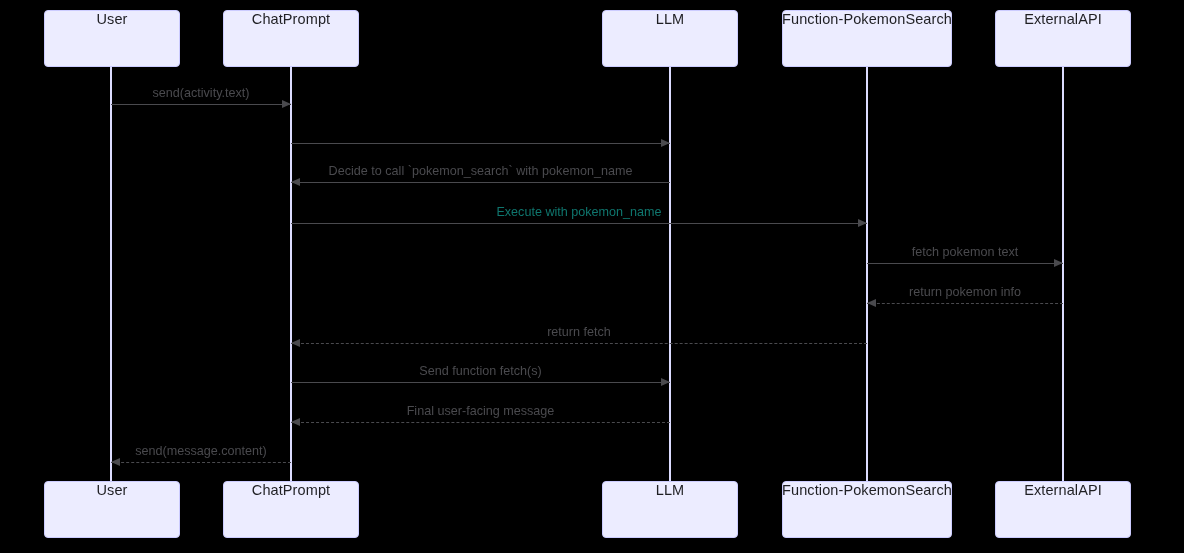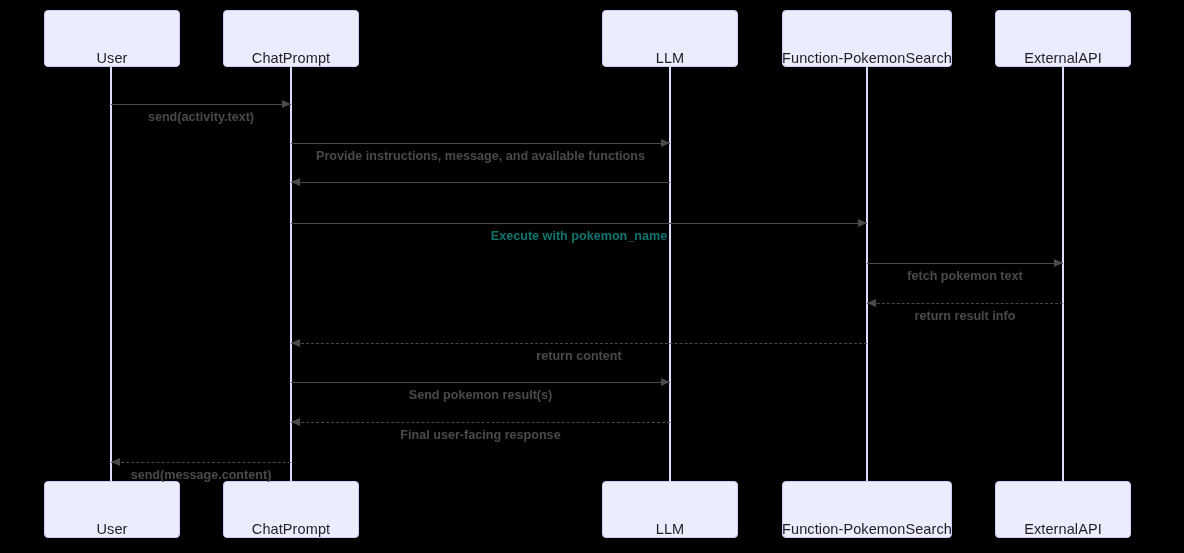--- a/index.html
+++ b/index.html
@@ -17,21 +17,21 @@
     background: #000000;
     overflow: hidden;
   }
   .participant-box {
     position: absolute;
     box-sizing: border-box;
     background: #ECECFF;
     border: 1.6px solid #CCCCFF;
     border-radius: 4px;
     display: flex;
-    align-items: flex-end;
+    align-items: flex-start;
     justify-content: center;
     color: #1f1f23;
     font-size: 14.5px;
     font-family: "Liberation Sans", sans-serif;
     letter-spacing: 0.1px;
     white-space: nowrap;
   }
   .lifeline {
     position: absolute;
     width: 2px;
@@ -56,25 +56,24 @@
     border-left: 9px solid #4e4e52;
   }
   .msg-arrowhead.left {
     border-right: 9px solid #4e4e52;
   }
   .msg-label {
     position: absolute;
     color: #4a4a4e;
     font-size: 12.6px;
     font-family: "Liberation Sans", sans-serif;
-    font-weight: 700;
+    font-weight: 400;
     white-space: nowrap;
     text-align: center;
     transform: translateX(-50%);
-    margin-top: 24px;
   }
 </style>
 </head>
 <body>
 
 <div id="diagram-root" style="width: 1184px; height: 553px; background: rgb(0, 0, 0);">
     <div class="lifeline" style="left: 110px; top: 67px; height: 414px; background: rgb(220, 220, 255);"></div>
     <div class="lifeline" style="left: 290px; top: 67px; height: 414px; background: rgb(220, 220, 255);"></div>
     <div class="lifeline" style="left: 669px; top: 67px; height: 414px; background: rgb(220, 220, 255);"></div>
     <div class="lifeline" style="left: 866px; top: 67px; height: 414px; background: rgb(220, 220, 255);"></div>
@@ -107,37 +106,37 @@
       <span>Function-PokemonSearch</span>
     </div>
     <div class="participant-box" style="left: 995px; top: 481px; width: 136px; height: 57px; background: rgb(236, 236, 255); border-color: rgb(204, 204, 255);">
       <span>ExternalAPI</span>
     </div>
     <div class="msg-line" style="left: 111px; top: 104px; width: 180px; border-top-color: rgb(74, 74, 78);"></div>
     <div class="msg-arrowhead right" style="top: 100.2px; left: 282px; border-left-color: rgb(74, 74, 78);"></div>
     <div class="msg-label" style="left: 201px; top: 86px; color: rgb(74, 74, 78);">send(activity.text)</div>
     <div class="msg-line" style="left: 291px; top: 143px; width: 379px; border-top-color: rgb(74, 74, 78);"></div>
     <div class="msg-arrowhead right" style="top: 139.2px; left: 661px; border-left-color: rgb(74, 74, 78);"></div>
-    <div class="msg-label" style="left: 480.5px; top: 125px; color: rgb(74, 74, 78);">Provide instructions, message, and available functions</div>
     <div class="msg-line" style="left: 291px; top: 182px; width: 379px; border-top-color: rgb(74, 74, 78);"></div>
     <div class="msg-arrowhead left" style="top: 178.2px; left: 291px; border-right-color: rgb(74, 74, 78);"></div>
+    <div class="msg-label" style="left: 480.5px; top: 164px; color: rgb(74, 74, 78);">Decide to call `pokemon_search` with pokemon_name</div>
     <div class="msg-line" style="left: 291px; top: 223px; width: 576px; border-top-color: rgb(74, 74, 78);"></div>
     <div class="msg-arrowhead right" style="top: 219.2px; left: 858px; border-left-color: rgb(74, 74, 78);"></div>
     <div class="msg-label" style="left: 579px; top: 205px; color: #0f766e;">Execute with pokemon_name</div>
     <div class="msg-line" style="left: 867px; top: 263px; width: 196px; border-top-color: rgb(74, 74, 78);"></div>
     <div class="msg-arrowhead right" style="top: 259.2px; left: 1054px; border-left-color: rgb(74, 74, 78);"></div>
     <div class="msg-label" style="left: 965px; top: 245px; color: rgb(74, 74, 78);">fetch pokemon text</div>
     <div class="msg-line dashed" style="left: 867px; top: 303px; width: 196px; border-top-color: rgb(74, 74, 78);"></div>
     <div class="msg-arrowhead left" style="top: 299.2px; left: 867px; border-right-color: rgb(74, 74, 78);"></div>
-    <div class="msg-label" style="left: 965px; top: 285px; color: rgb(74, 74, 78);">return result info</div>
+    <div class="msg-label" style="left: 965px; top: 285px; color: rgb(74, 74, 78);">return pokemon info</div>
     <div class="msg-line dashed" style="left: 291px; top: 343px; width: 576px; border-top-color: rgb(74, 74, 78);"></div>
     <div class="msg-arrowhead left" style="top: 339.2px; left: 291px; border-right-color: rgb(74, 74, 78);"></div>
-    <div class="msg-label" style="left: 579px; top: 325px; color: rgb(74, 74, 78);">return content</div>
+    <div class="msg-label" style="left: 579px; top: 325px; color: rgb(74, 74, 78);">return fetch</div>
     <div class="msg-line" style="left: 291px; top: 382px; width: 379px; border-top-color: rgb(74, 74, 78);"></div>
     <div class="msg-arrowhead right" style="top: 378.2px; left: 661px; border-left-color: rgb(74, 74, 78);"></div>
-    <div class="msg-label" style="left: 480.5px; top: 364px; color: rgb(74, 74, 78);">Send pokemon result(s)</div>
+    <div class="msg-label" style="left: 480.5px; top: 364px; color: rgb(74, 74, 78);">Send function fetch(s)</div>
     <div class="msg-line dashed" style="left: 291px; top: 422px; width: 379px; border-top-color: rgb(74, 74, 78);"></div>
     <div class="msg-arrowhead left" style="top: 418.2px; left: 291px; border-right-color: rgb(74, 74, 78);"></div>
-    <div class="msg-label" style="left: 480.5px; top: 404px; color: rgb(74, 74, 78);">Final user-facing response</div>
+    <div class="msg-label" style="left: 480.5px; top: 404px; color: rgb(74, 74, 78);">Final user-facing message</div>
     <div class="msg-line dashed" style="left: 111px; top: 462px; width: 180px; border-top-color: rgb(74, 74, 78);"></div>
     <div class="msg-arrowhead left" style="top: 458.2px; left: 111px; border-right-color: rgb(74, 74, 78);"></div>
     <div class="msg-label" style="left: 201px; top: 444px; color: rgb(74, 74, 78);">send(message.content)</div>
   </div>
 
 </body></html>

